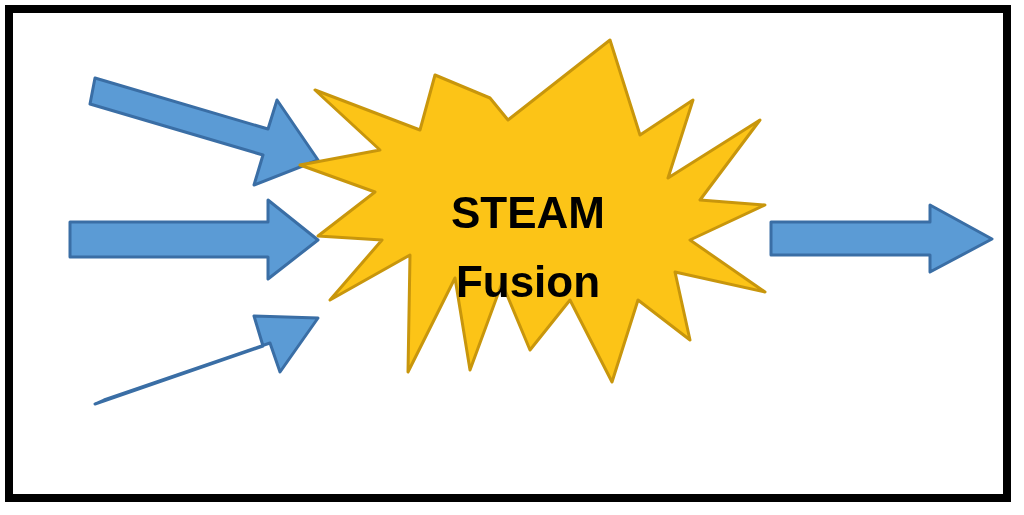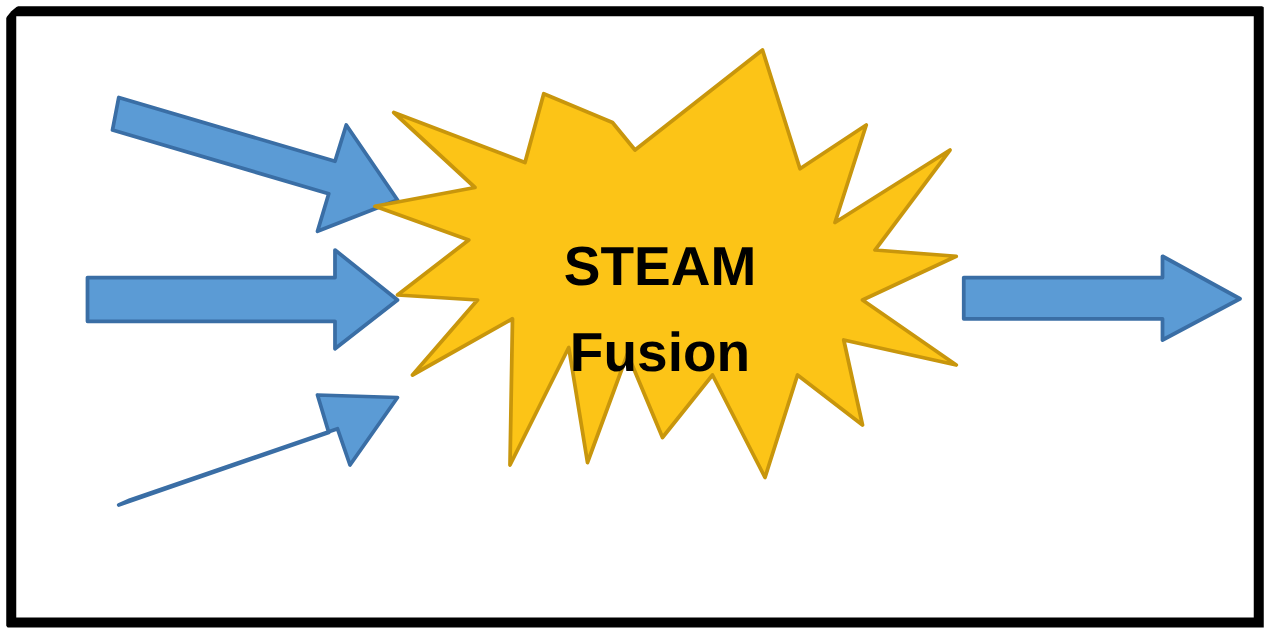--- a/index.html
+++ b/index.html
@@ -7,21 +7,20 @@
     padding: 0;
     background: #ffffff;
   }
   #canvas {
     position: relative;
     width: 1024px;
     height: 515px;
     background: #ffffff;
     overflow: hidden;
     font-family: "Liberation Sans", sans-serif;
-    border-radius: 31px;
   }
   #frame {
     position: absolute;
     left: 5px;
     top: 5px;
     width: 1006px;
     height: 497px;
     border: 8px solid #000000;
     box-sizing: border-box;
     background: #ffffff;

